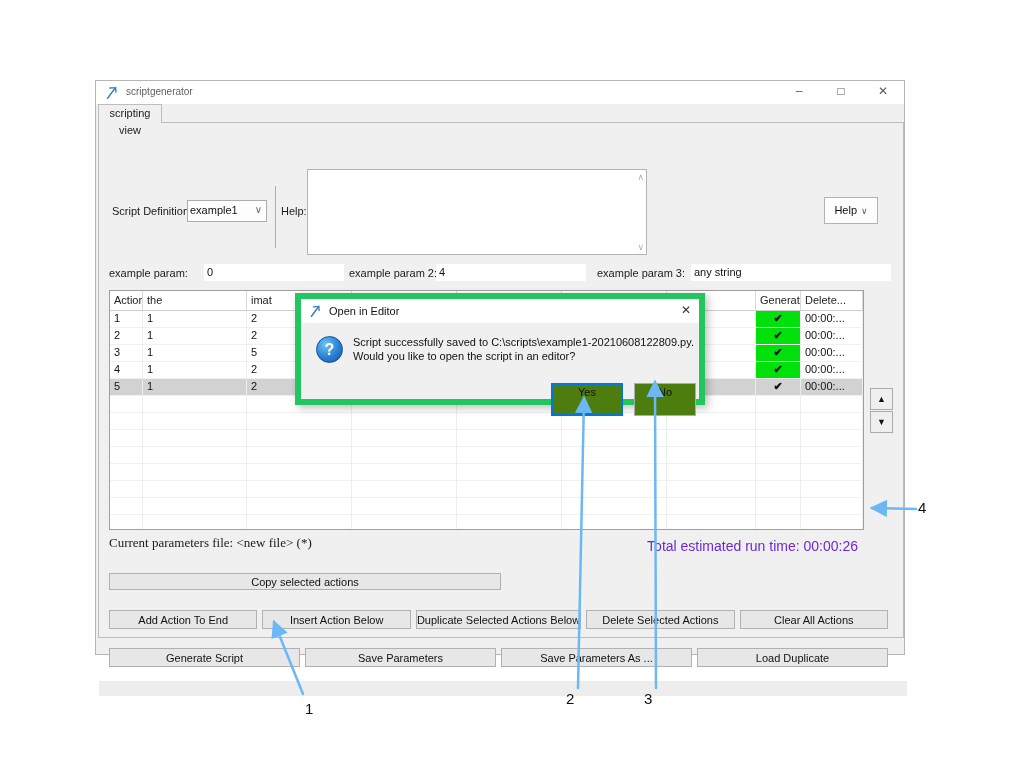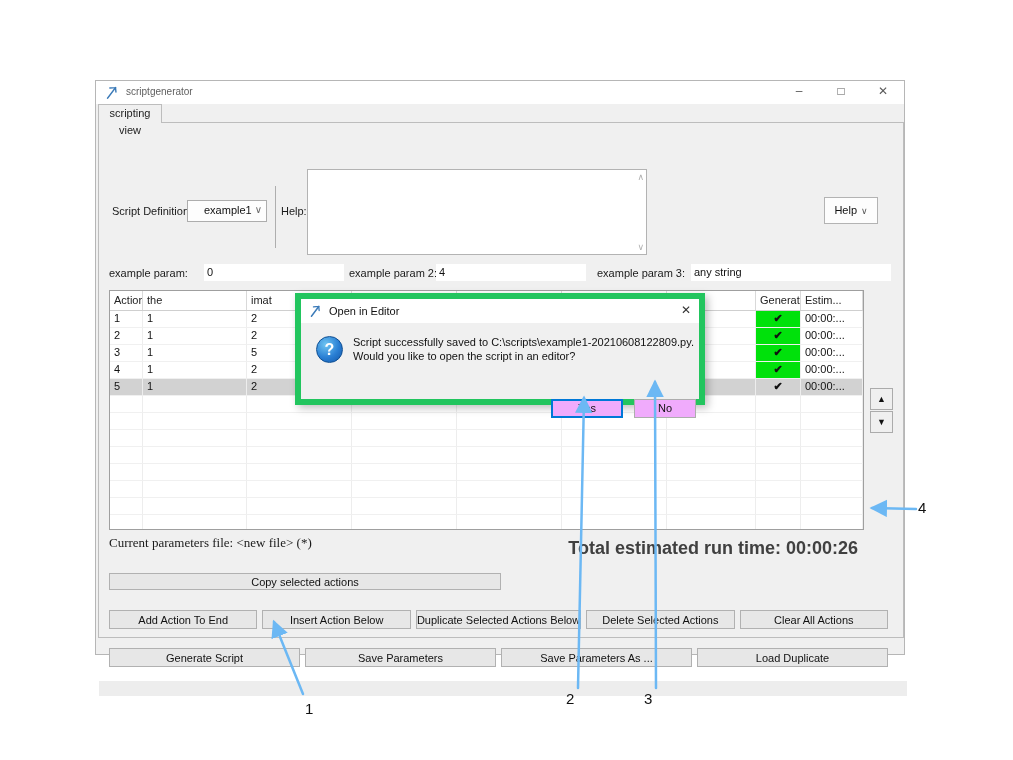--- a/index.html
+++ b/index.html
@@ -20,21 +20,21 @@
   .tab { position: absolute; left: 2px; top: 23px; width: 64px; height: 19px;
          background: #f0f0f0; border: 1px solid #bdbdbd; border-bottom: none;
          font-size: 11px; color: #222; text-align: center; line-height: 17px; z-index: 3; }
   .pane { position: absolute; left: 2px; top: 41px; width: 806px; height: 516px;
           background: #f0f0f0; border: 1px solid #bdbdbd; z-index: 2; }
 
   
   .lbl { position: absolute; font-size: 11px; color: #1a1a1a; white-space: nowrap; }
   .combo { position: absolute; left: 88px; top: 77px; width: 80px; height: 22px;
            background: #fdfdfd; border: 1px solid #adadad; font-size: 11px; color: #111;
-           padding: 3px 16px; }
+           padding: 3px 2px; }
   .combo .arrow { position: absolute; right: 4px; top: 3px; color: #6a6a6a; font-size: 10px; }
   .vsep { position: absolute; left: 176px; top: 63px; width: 1px; height: 62px; background: #aeaeae; }
   .help-textarea { position: absolute; left: 208px; top: 46px; width: 340px; height: 86px;
                    background: #ffffff; border: 1px solid #b3b3b3; }
   .ta-scroll-up, .ta-scroll-dn { position: absolute; right: 2px; color: #b0b0b0; font-size: 9px; }
   .ta-scroll-up { top: 2px; } .ta-scroll-dn { bottom: 2px; }
   .help-btn { position: absolute; left: 725px; top: 74px; width: 54px; height: 27px;
               background: #fdfdfd; border: 1px solid #b3b3b3; font-size: 11px; color: #111;
               text-align: center; line-height: 25px; }
   .help-btn .arrow { font-size: 9px; color: #555; margin-left: 4px; }
@@ -52,21 +52,21 @@
            border-bottom: 1px solid #f0f0f0; overflow: hidden; white-space: nowrap; }
   .trow.header .tcell { font-size: 11px; color: #222; border-right: 1px solid #d9d9d9;
                         border-bottom: none; line-height: 17px; }
   .scrollbtn { position: absolute; width: 23px; height: 22px; background: #efefef;
                border: 1px solid #ababab; font-size: 9px; color: #111; text-align: center;
                line-height: 20px; left: 771px; }
   .up-btn { top: 265px; } .dn-btn { top: 288px; }
 
   
   .curfile { position: absolute; left: 10px; top: 412px; font-size: 13px; color: #1a1a1a; font-family: Liberation Serif, serif; }
-  .runtime { position: absolute; right: 45px; top: 415px; font-size: 18px; font-weight: bold; color: #404040; }
+  .runtime { position: absolute; right: 45px; top: 415px; font-size: 14px; font-weight: normal; color: #6d28d9; }
 
   
   .gbtn { background: #e7e7e7; border: 1px solid #b1b1b1; font-size: 11px; color: #111;
           text-align: center; display: flex; align-items: center; justify-content: center;
           white-space: nowrap; }
   .rowA-copy  { position: absolute; left: 10px;  top: 450px; width: 392px; height: 17px; }
   .rowA-paste { position: absolute; left: 407px; top: 450px; width: 382px; height: 17px; }
   .btnrow { position: absolute; left: 10px; width: 779px; display: flex; gap: 5px; }
   .btnrowB { top: 487px; height: 19px; } .btnrowC { top: 525px; height: 19px; }
   .btnrow .gbtn { flex: 1; height: 100%; }
@@ -80,21 +80,21 @@
   .dlg-titlebar { position: absolute; left: 0; top: 0; width: 100%; height: 24px; background: #ffffff; }
   .dlg-icon { position: absolute; left: 8px; top: 5px; width: 13px; height: 13px; }
   .dlg-title { position: absolute; left: 28px; top: 6px; font-size: 11px; color: #111; }
   .dlg-close { position: absolute; right: 8px; top: 4px; font-size: 12px; color: #333; }
   .q-icon { position: absolute; left: 15px; top: 37px; width: 27px; height: 27px; border-radius: 50%;
             background: radial-gradient(circle at 35% 30%, #6fc5f2, #2a7fd4 55%, #1256a8);
             border: 1px solid #0f4f93; color: #fff; font-size: 16px; font-weight: bold;
             text-align: center; line-height: 26px; }
   .dlg-msg { position: absolute; left: 52px; top: 36px; width: 348px; font-size: 11px;
              line-height: 14px; color: #111; }
-  .dlg-btn { position: absolute; top: 100px; height: 19px; background: #f0abfc;
+  .dlg-btn { position: absolute; top: 84px; height: 33px; background: #4d7c0f;
              border: 1px solid #adadad; font-size: 11px; color: #111; text-align: center;
              line-height: 17px; }
   .dlg-yes { left: 250px; width: 72px; border: 1px solid #0078d7;
              box-shadow: inset 0 0 0 1px #0078d7; }
   .dlg-no  { left: 333px; width: 62px; }
 
   
   .annot-svg { position: absolute; left: 0; top: 0; width: 1013px; height: 760px;
                z-index: 9; pointer-events: none; }
   .annot-num { position: absolute; z-index: 10; font-size: 15px; color: #111; }
@@ -150,21 +150,21 @@
       <div class="tablewrap">
           <div class="trow header">
             <div class="tcell" style="width: 33px;">Action</div>
             <div class="tcell" style="width: 104px;">the</div>
             <div class="tcell" style="width: 105px;">imat</div>
             <div class="tcell" style="width: 105px;">fields</div>
             <div class="tcell" style="width: 105px;">there</div>
             <div class="tcell" style="width: 105px;">are</div>
             <div class="tcell" style="width: 89px;">more</div>
             <div class="tcell" style="width: 45px; text-align: center;">Generate</div>
-            <div class="tcell" style="width: 62px;">Estim...</div>
+            <div class="tcell" style="width: 62px;">Delete...</div>
           </div>
           <div class="trow">
             <div class="tcell" style="width: 33px;">1</div>
             <div class="tcell" style="width: 104px;">1</div>
             <div class="tcell" style="width: 105px;">2</div>
             <div class="tcell" style="width: 105px;">2</div>
             <div class="tcell" style="width: 105px;">4</div>
             <div class="tcell" style="width: 105px;">1</div>
             <div class="tcell" style="width: 89px;">2</div>
             <div class="tcell" style="width: 45px; text-align: center; font-weight: bold; background: rgb(0, 225, 11);">✔</div>

